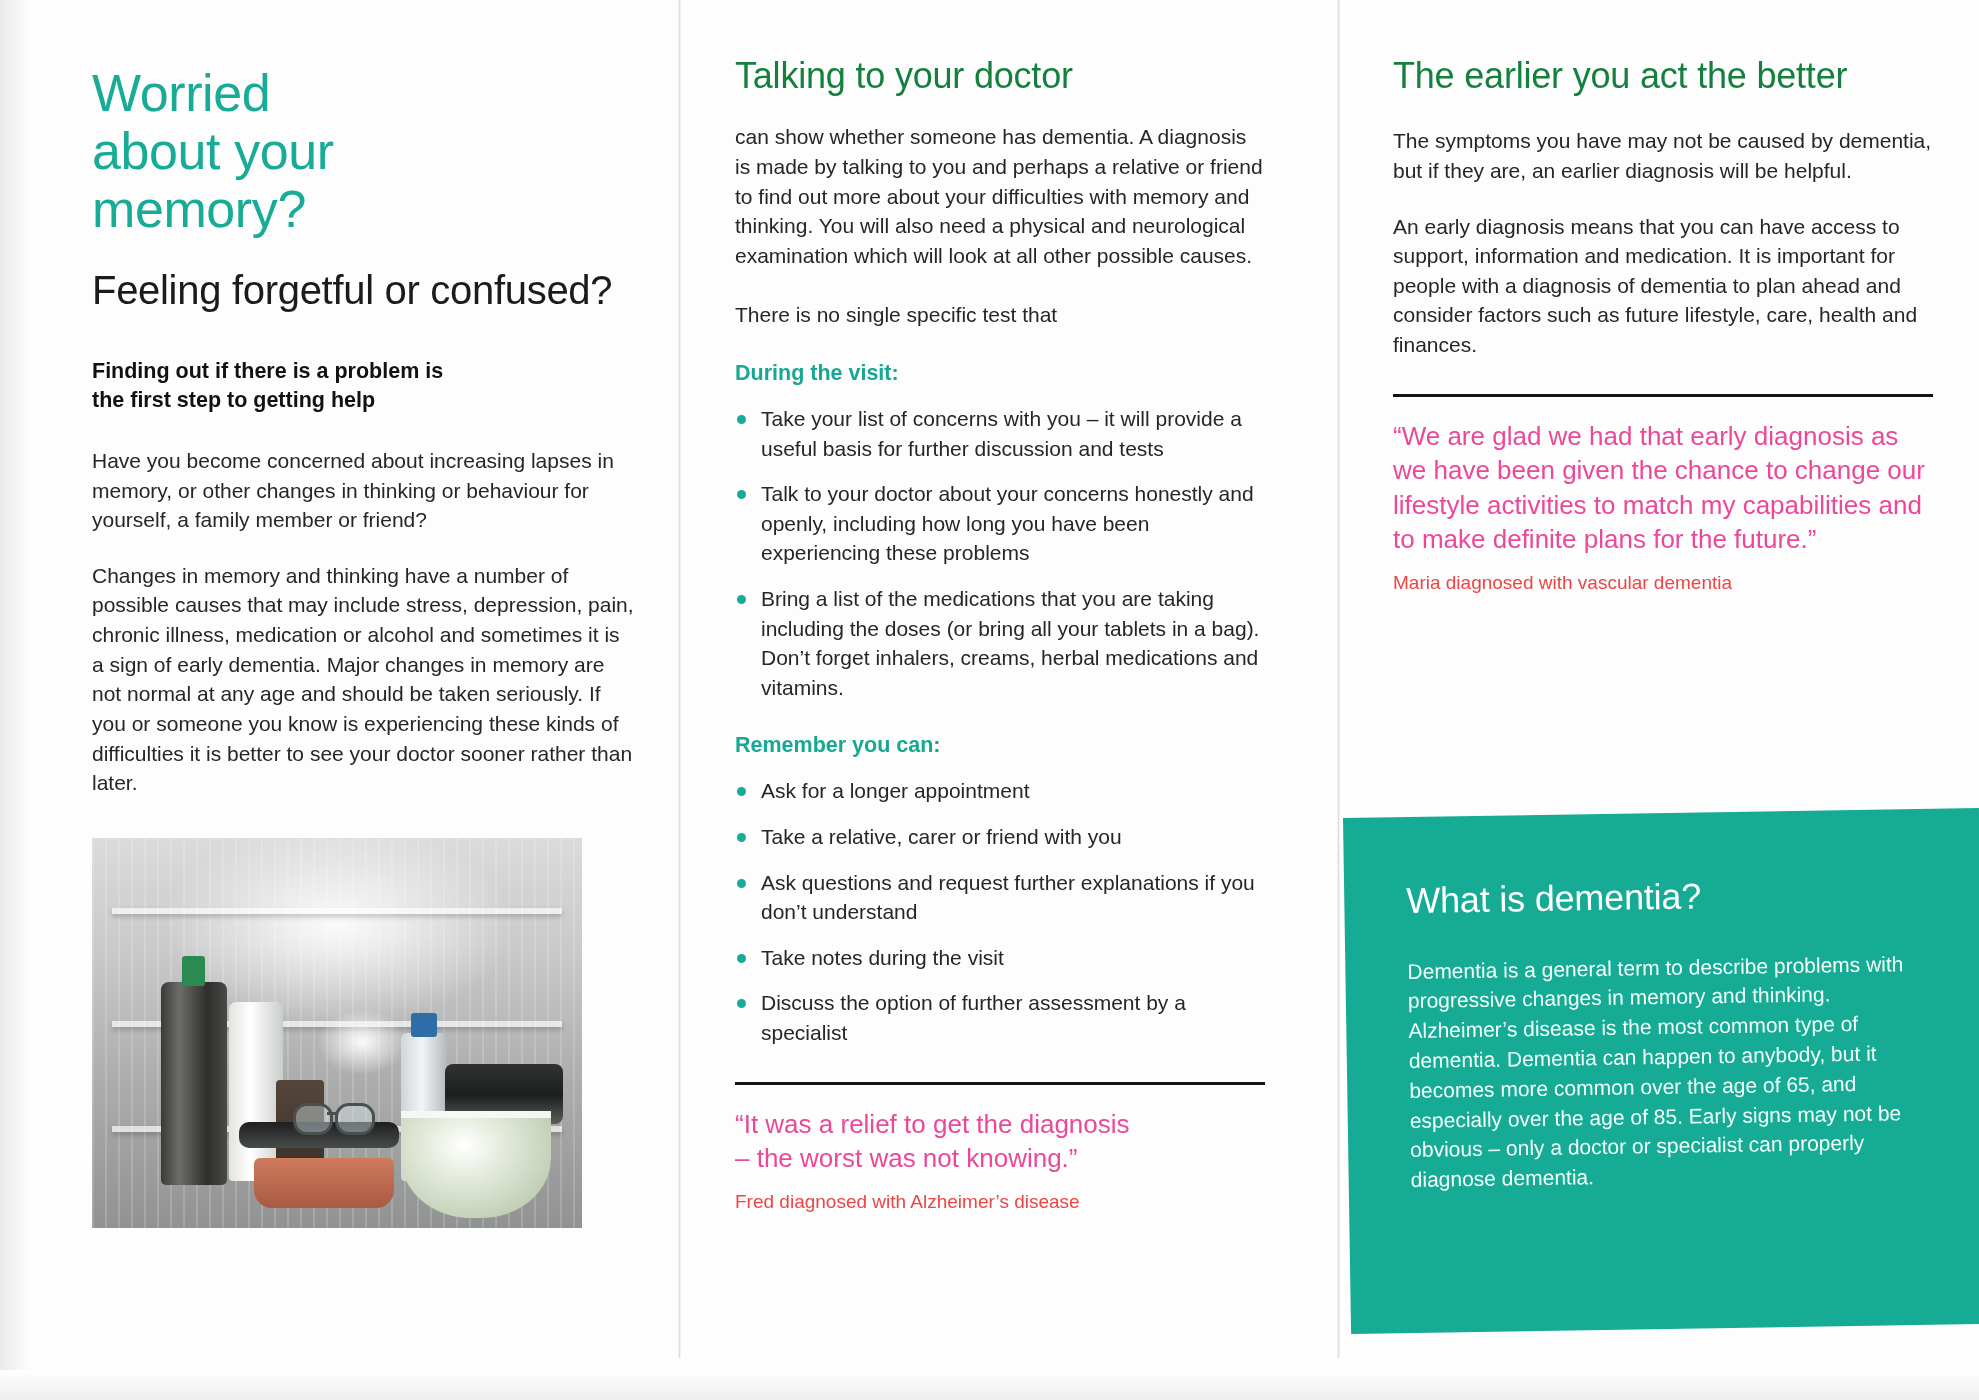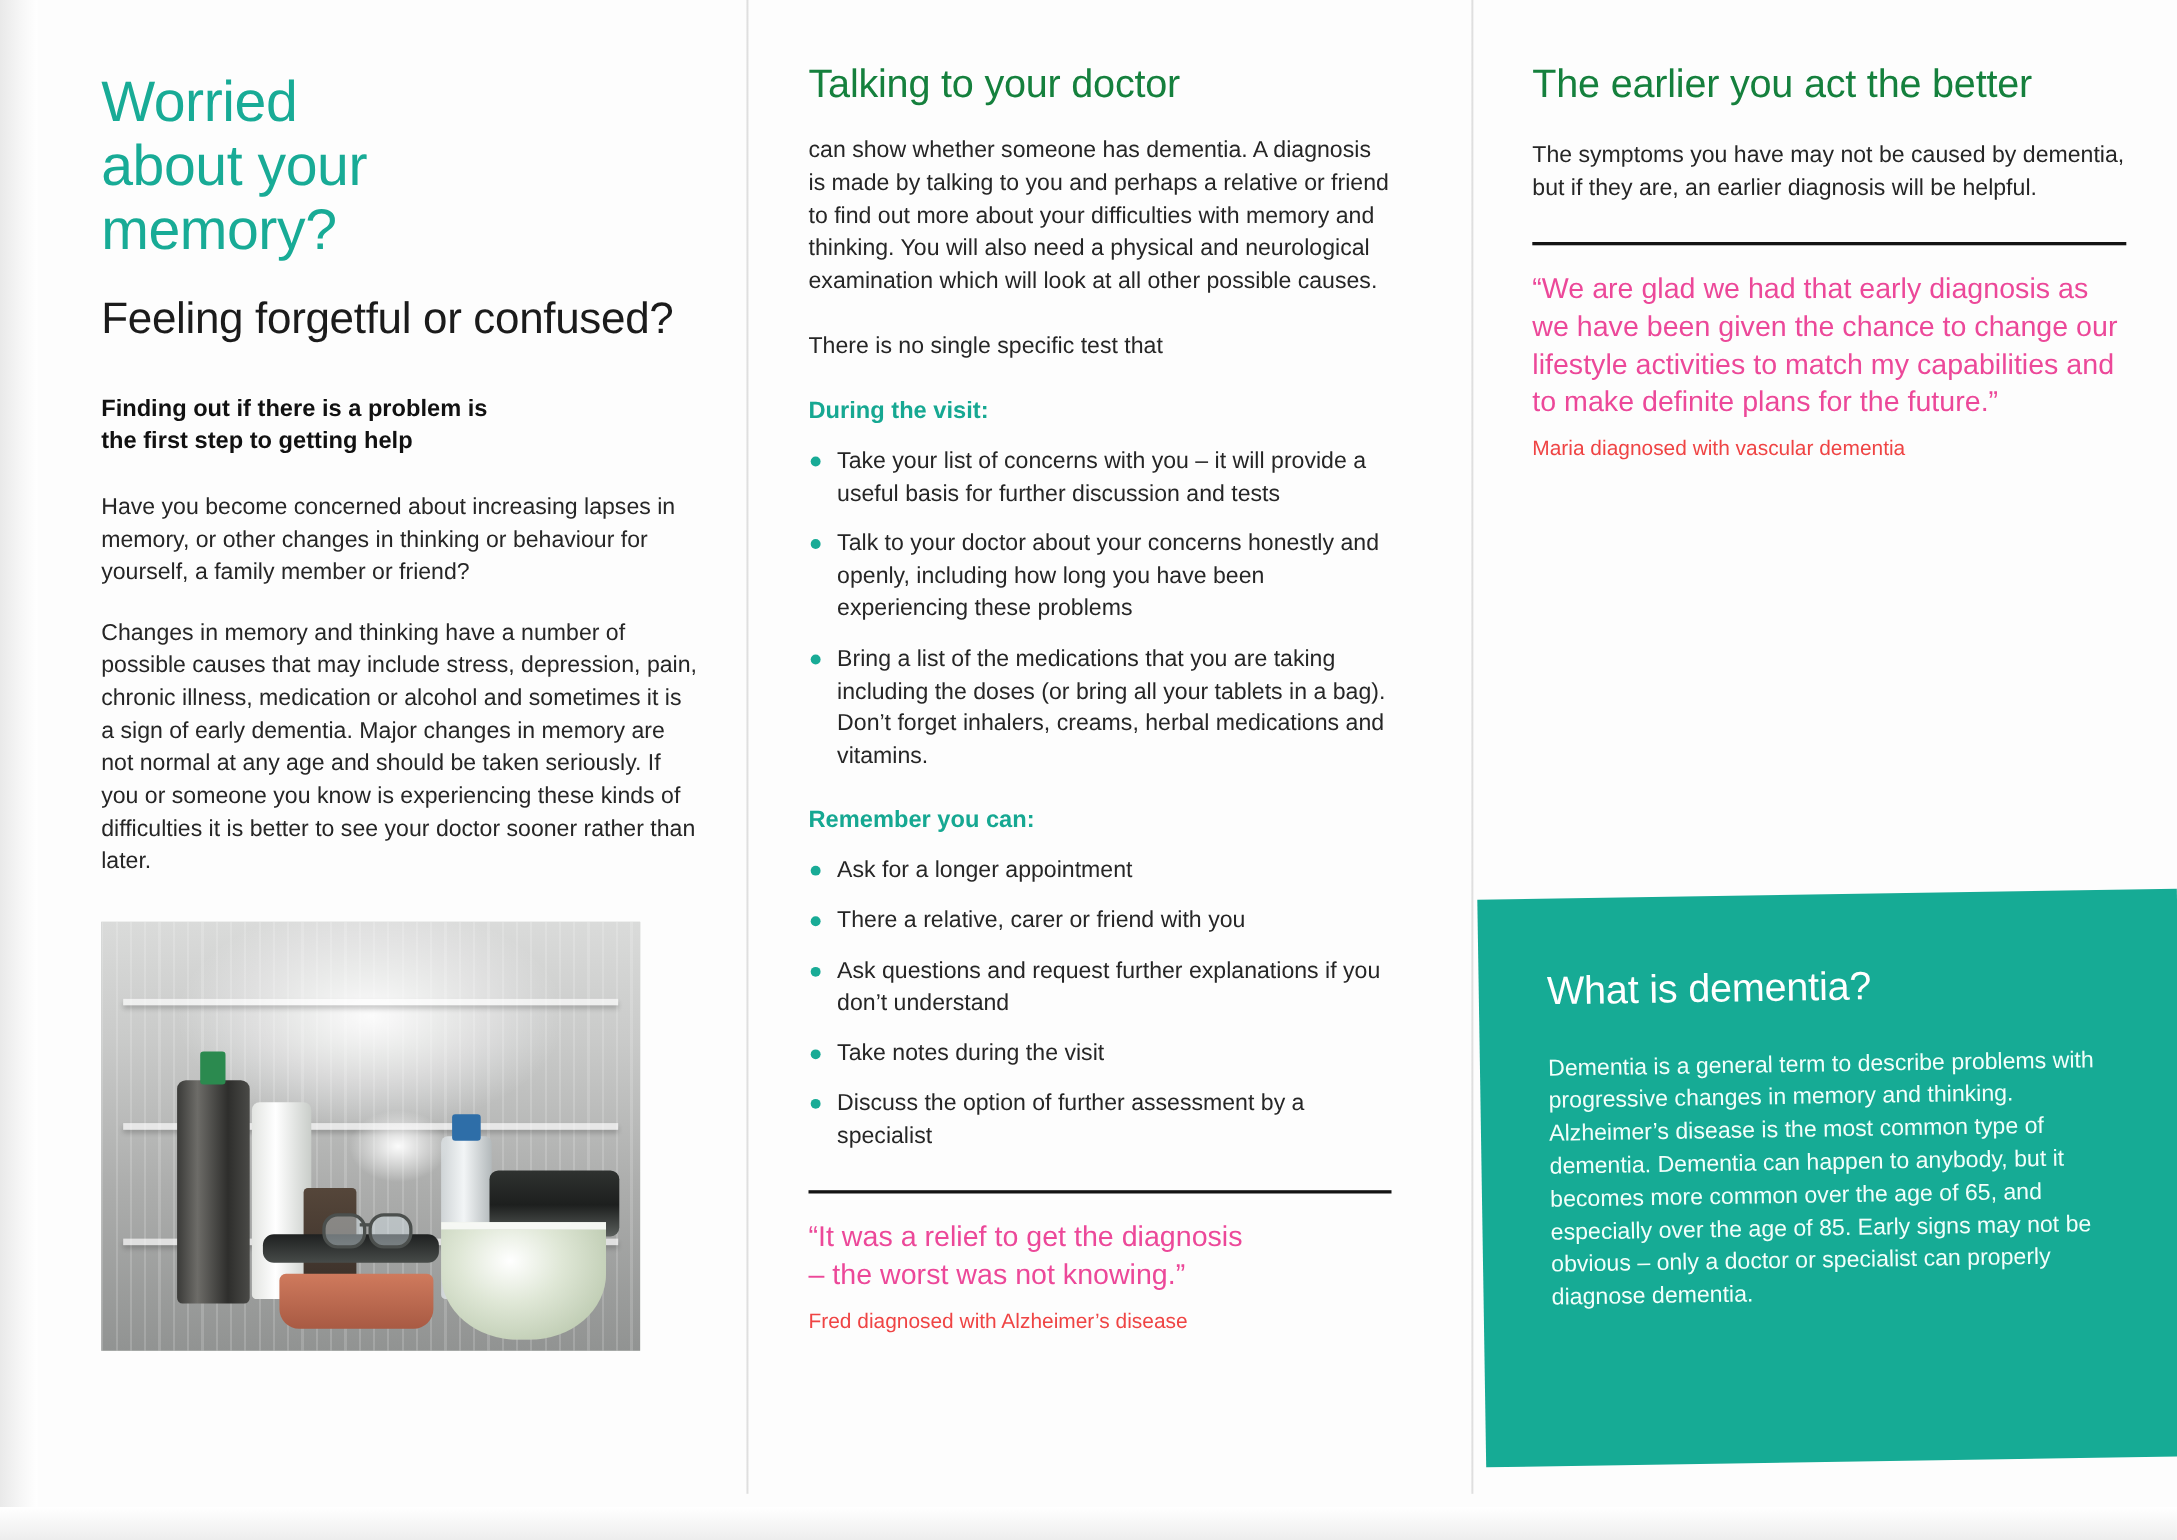--- a/index.html
+++ b/index.html
@@ -380,40 +380,41 @@
     <h3 class="subhead-teal">During the visit:</h3>
     <ul class="bullets">
       <li><span class="dot"></span><span>Take your list of concerns with you – it will provide a useful basis for further discussion and tests</span></li>
       <li><span class="dot"></span><span>Talk to your doctor about your concerns honestly and openly, including how long you have been experiencing these problems</span></li>
       <li><span class="dot"></span><span>Bring a list of the medications that you are taking including the doses (or bring all your tablets in a bag). Don’t forget inhalers, creams, herbal medications and vitamins.</span></li>
     </ul>
 
     <h3 class="subhead-teal">Remember you can:</h3>
     <ul class="bullets">
       <li><span class="dot"></span><span>Ask for a longer appointment</span></li>
-      <li><span class="dot"></span><span>There a relative, carer or friend with you</span></li>
+      <li><span class="dot"></span><span>Take a relative, carer or friend with you</span></li>
       <li><span class="dot"></span><span>Ask questions and request further explanations if you don’t understand</span></li>
       <li><span class="dot"></span><span>Take notes during the visit</span></li>
       <li><span class="dot"></span><span>Discuss the option of further assessment by a specialist</span></li>
     </ul>
 
     <div class="rule"></div>
 
     <p class="quote-teal">
       <span>“It was a relief to get the diagnosis</span><br>
       <span>– the worst was not knowing.”</span>
     </p>
     <p class="quote-attrib">Fred diagnosed with Alzheimer’s disease</p>
   </div>
 
   <div class="col col-right">
 
     <h2 class="head-teal">The earlier you act the better</h2>
 
     <p class="body first">The symptoms you have may not be caused by dementia, but if they are, an earlier diagnosis will be helpful.</p>
+    <p class="body">An early diagnosis means that you can have access to support, information and medication. It is important for people with a diagnosis of dementia to plan ahead and consider factors such as future lifestyle, care, health and finances.</p>
 
     <div class="rule"></div>
 
     <p class="quote-teal">“We are glad we had that early diagnosis as we have been given the chance to change our lifestyle activities to match my capabilities and to make definite plans for the future.”</p>
     <p class="quote-attrib">Maria diagnosed with vascular dementia</p>
   </div>
 </div>
 
 <div class="teal-panel">
   <div class="teal-inner">

